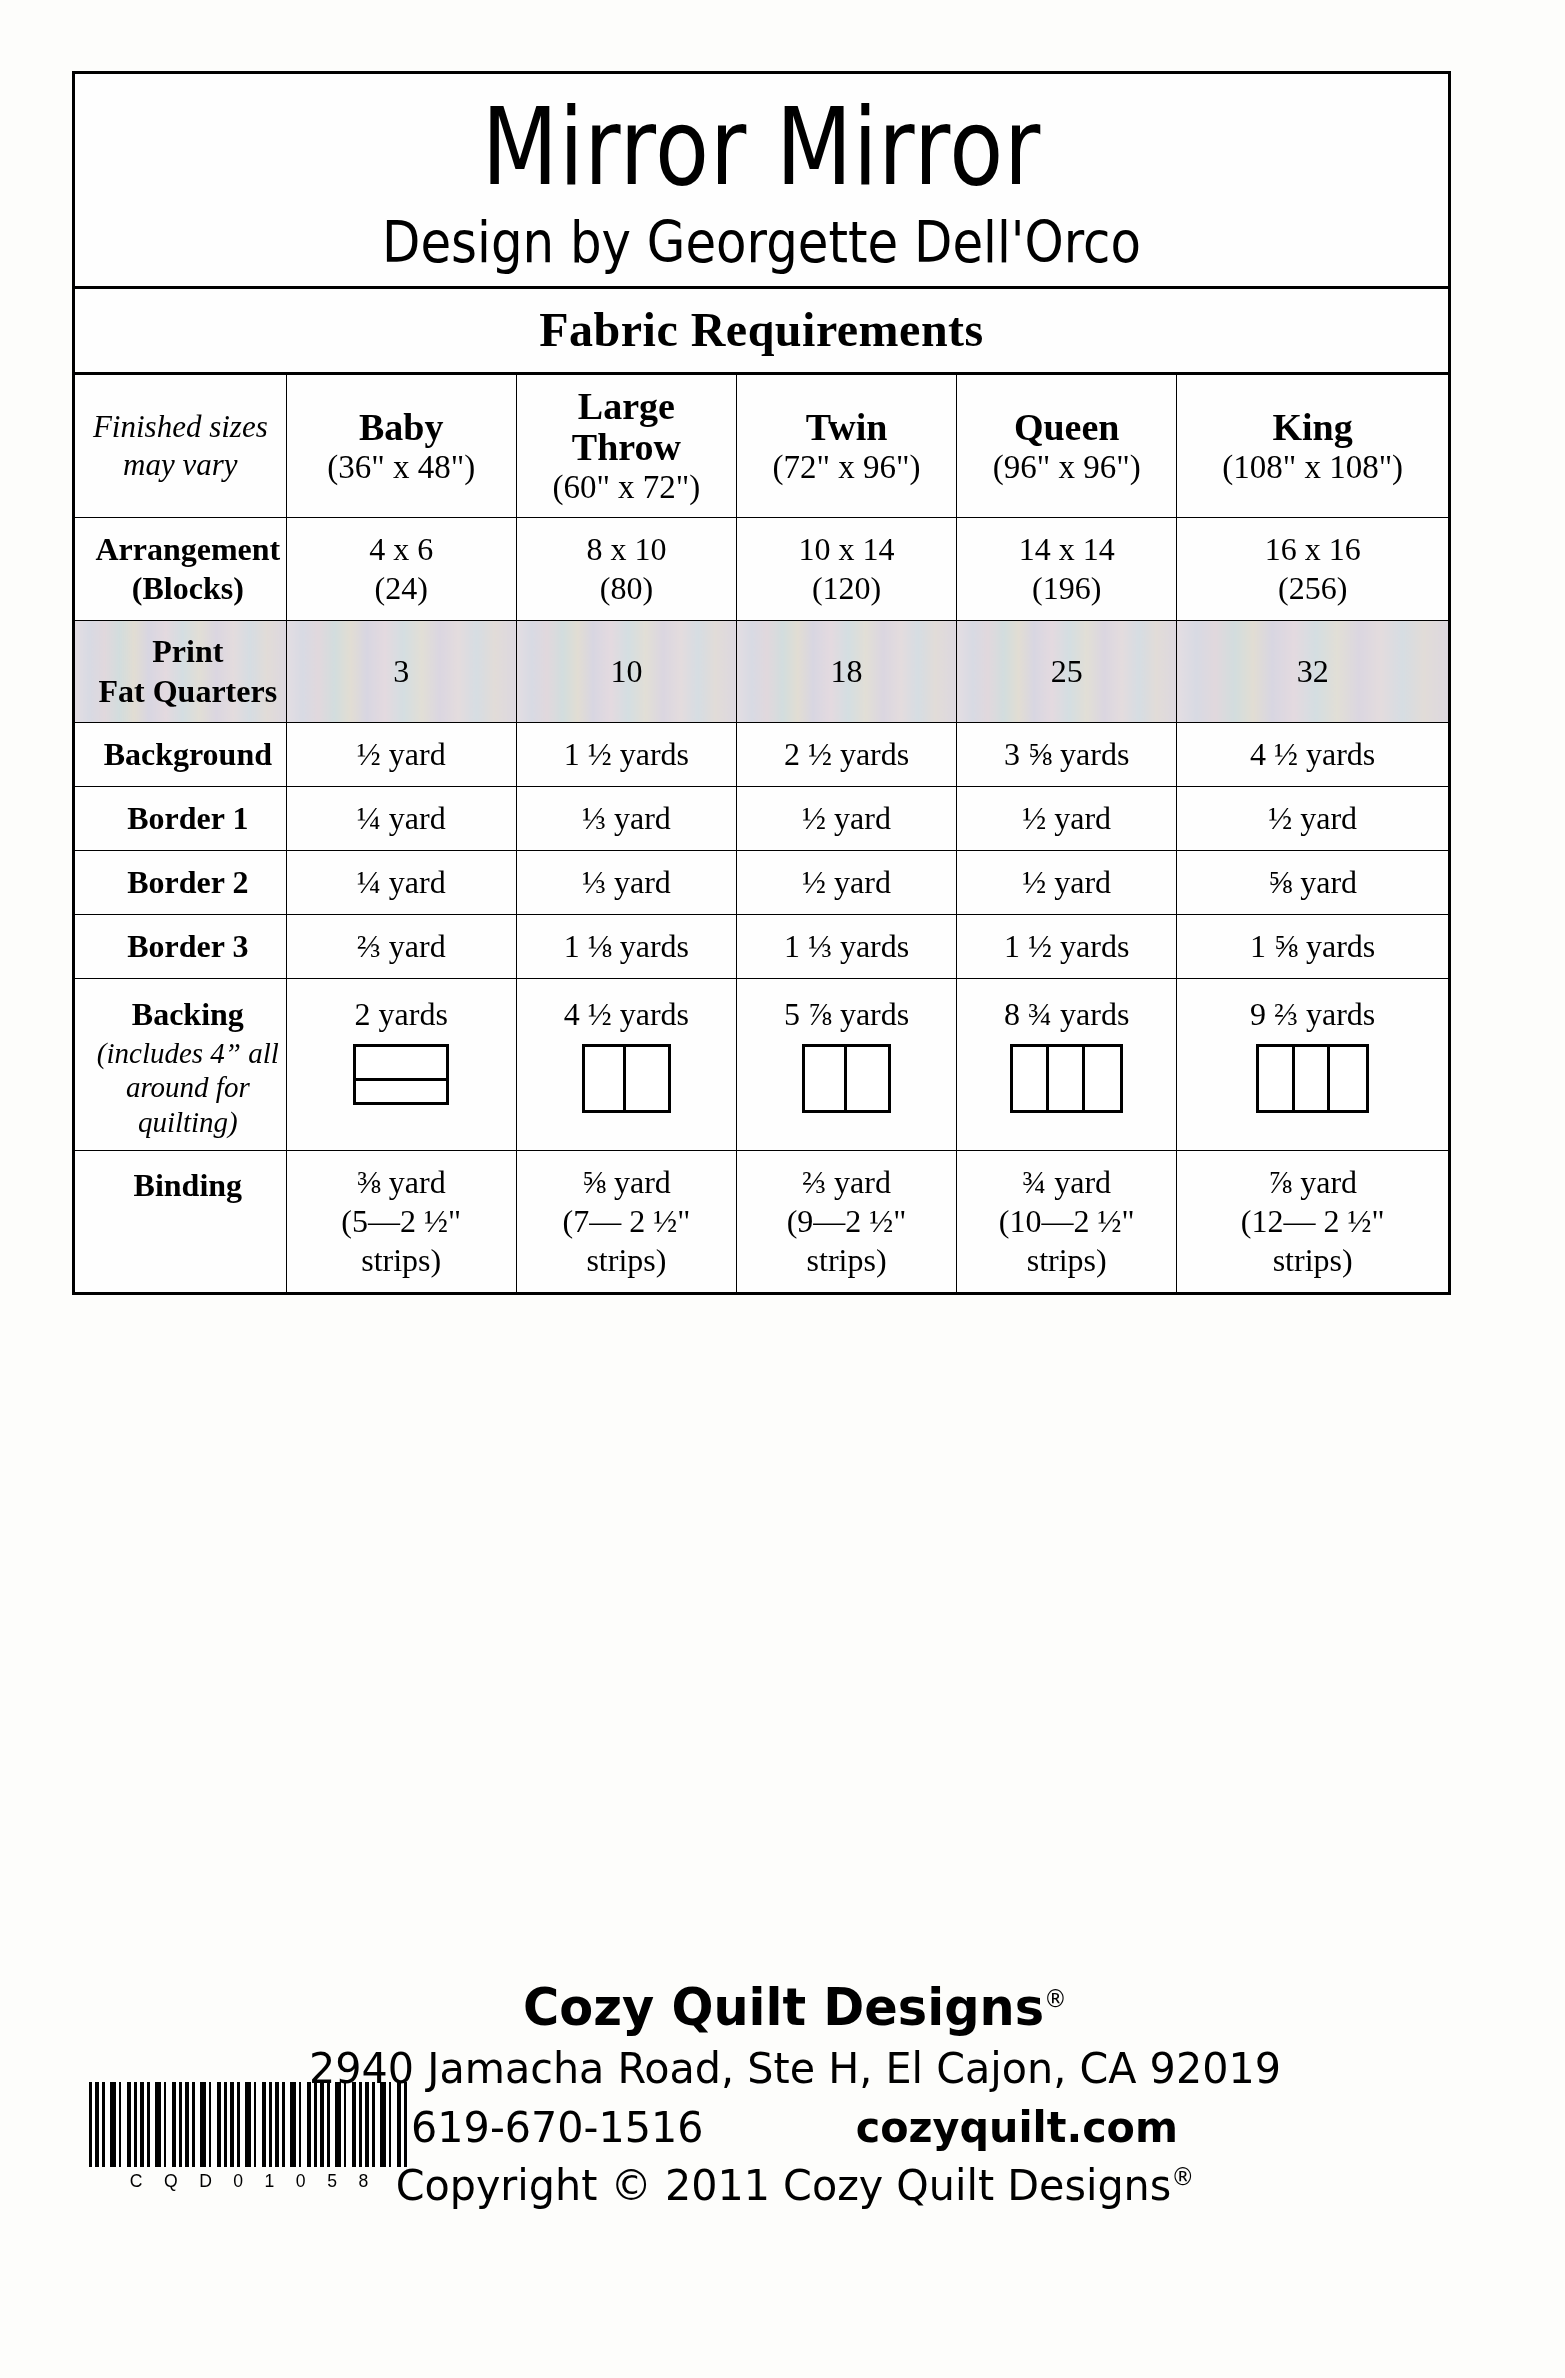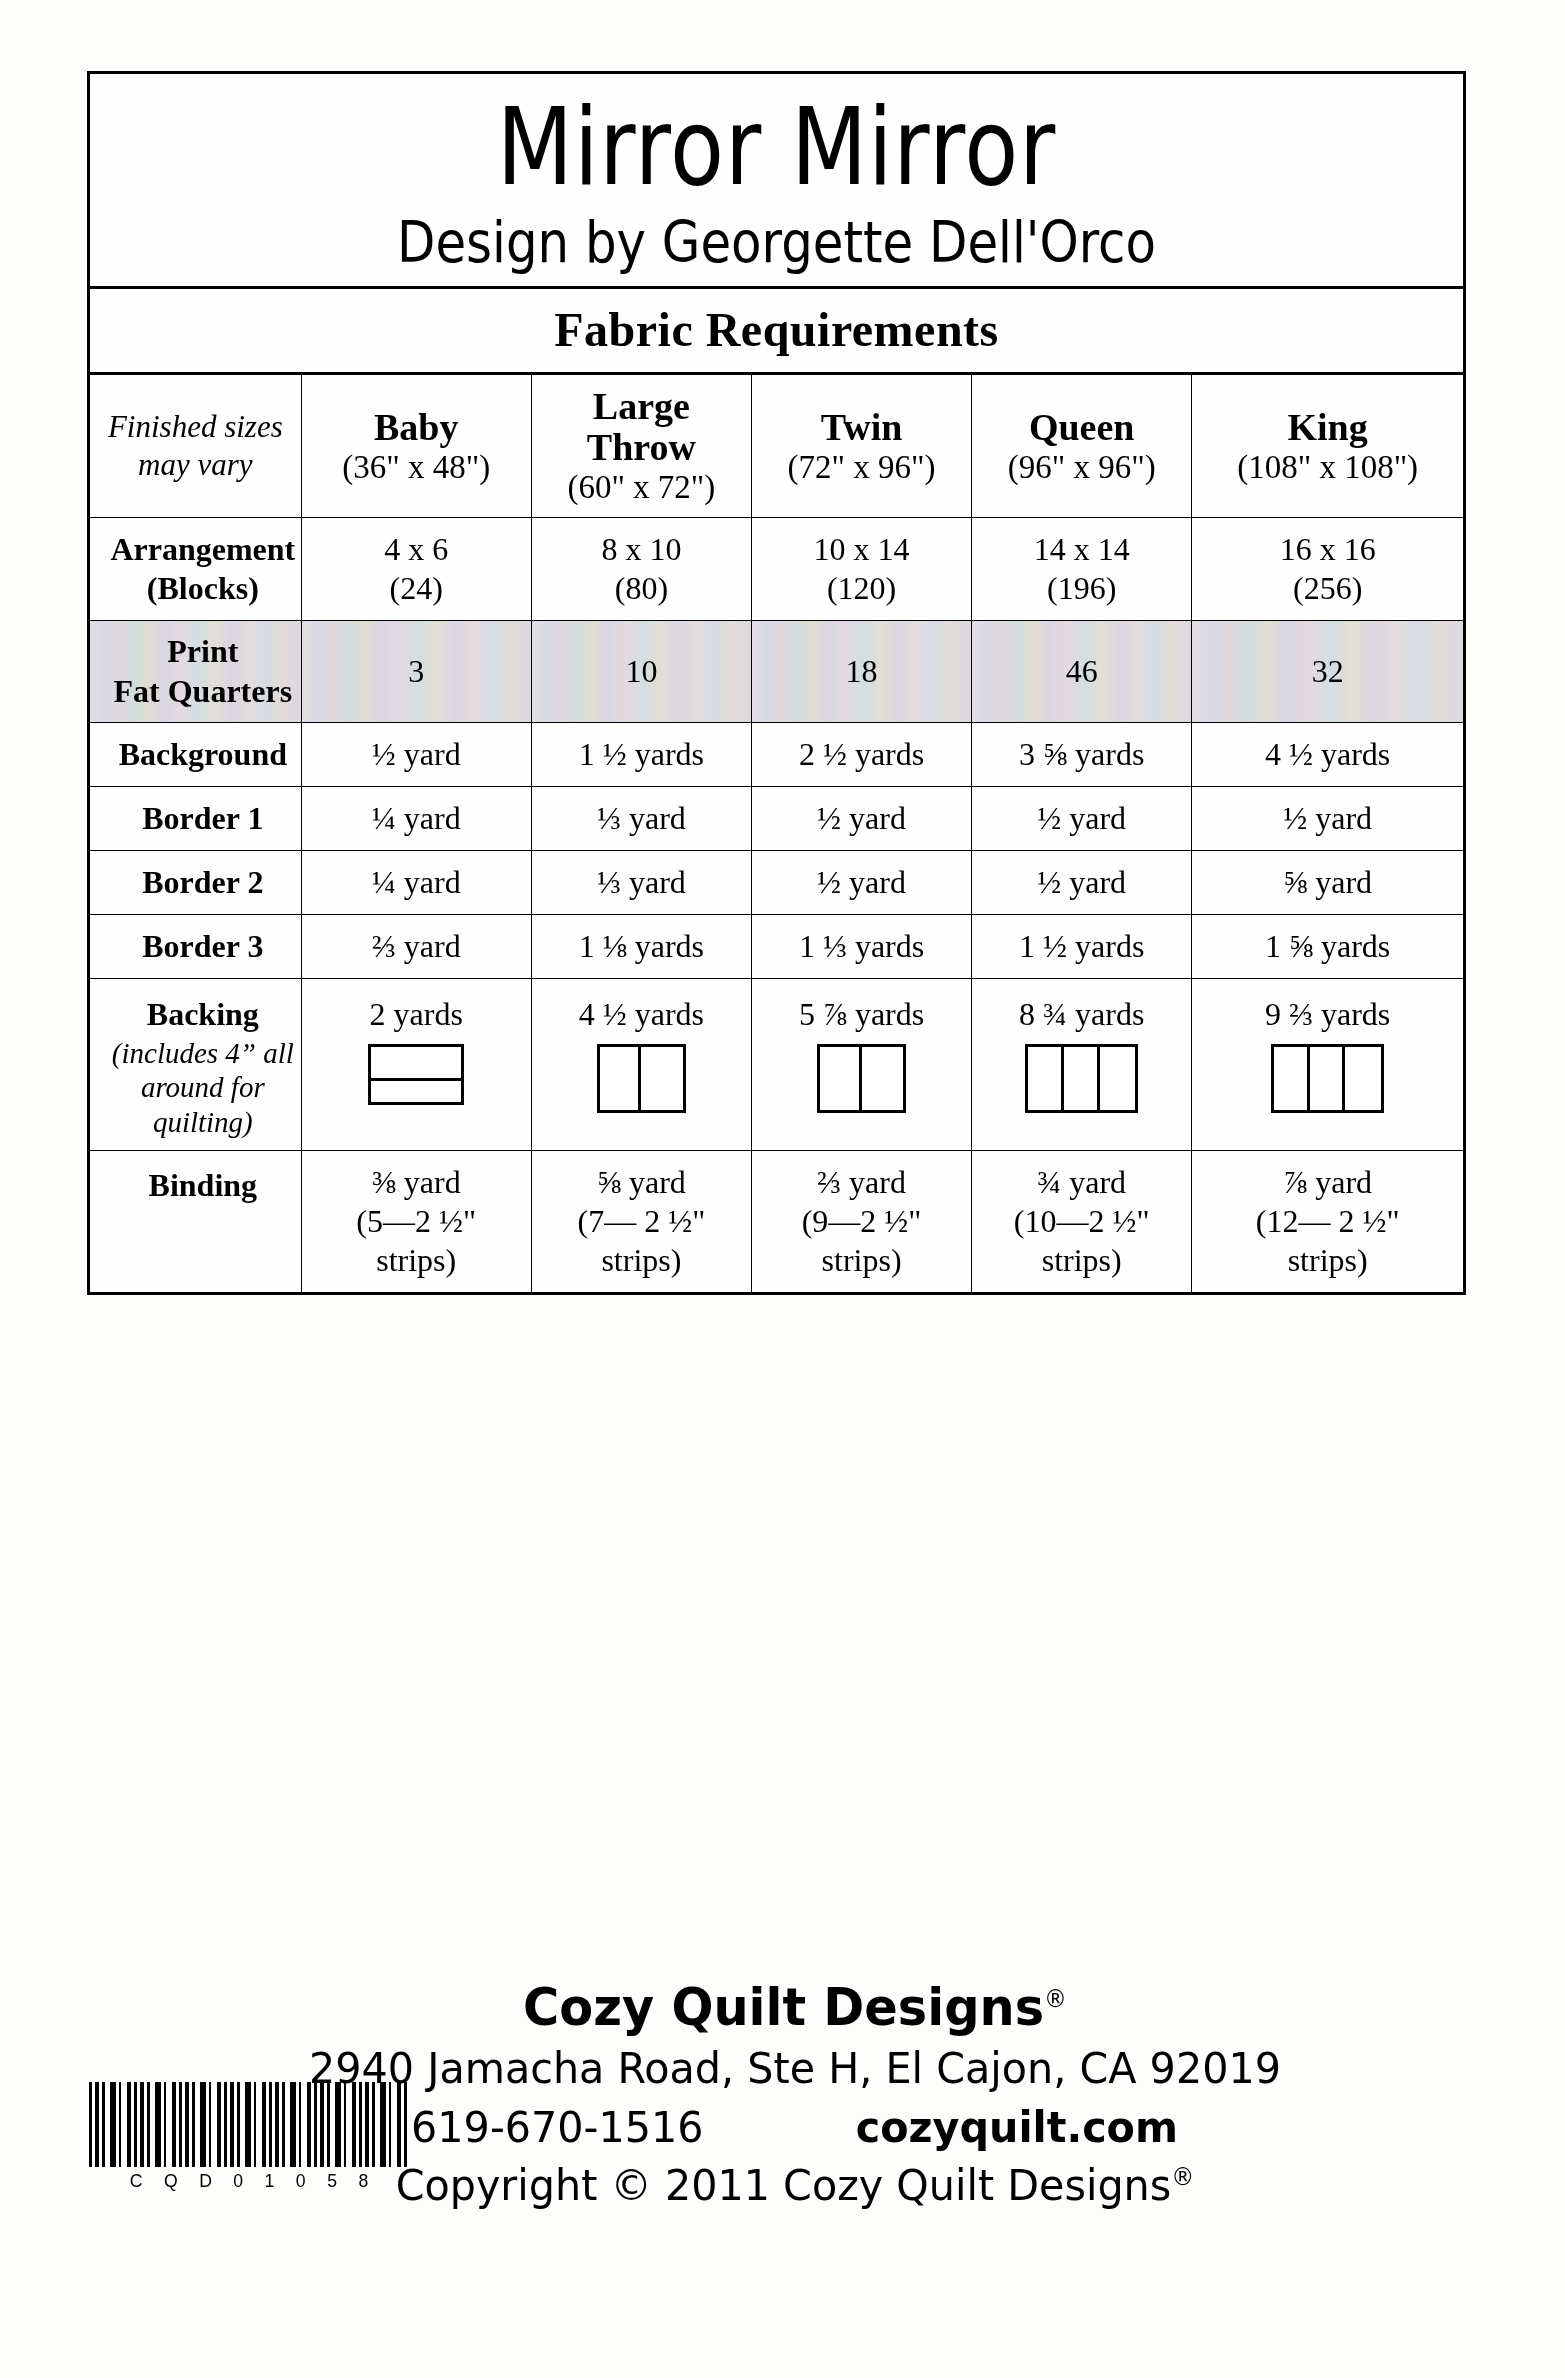--- a/index.html
+++ b/index.html
@@ -22,21 +22,20 @@
     background: #fdfdfb;
   }
 
   
   #panel {
     position: absolute;
     left: 72px; top: 71px;
     width: 1379px;
     border: 3.7px solid #000;
     background: #fefefe;
-    margin-left: 15px;
   }
 
   
   #title-block {
     border-bottom: 3.7px solid #000;
     text-align: center;
     padding: 15px 0 20.4px 0;
   }
   #pattern-title {
     font-family: "DejaVu Sans", sans-serif;
@@ -346,21 +345,21 @@
       </tr>
 
       <tr>
         <td class="rowlabel hl">
           <span>Print</span><br>
           <span>Fat Quarters</span>
         </td>
         <td class="cell hl hl-num">3</td>
         <td class="cell hl hl-num">10</td>
         <td class="cell hl hl-num">18</td>
-        <td class="cell hl hl-num">46</td>
+        <td class="cell hl hl-num">25</td>
         <td class="cell hl hl-num">32</td>
       </tr>
 
       <tr>
         <td class="rowlabel">Background</td>
         <td class="cell">½ yard</td>
         <td class="cell">1 ½ yards</td>
         <td class="cell">2 ½ yards</td>
         <td class="cell">3 ⅝ yards</td>
         <td class="cell">4 ½ yards</td>

